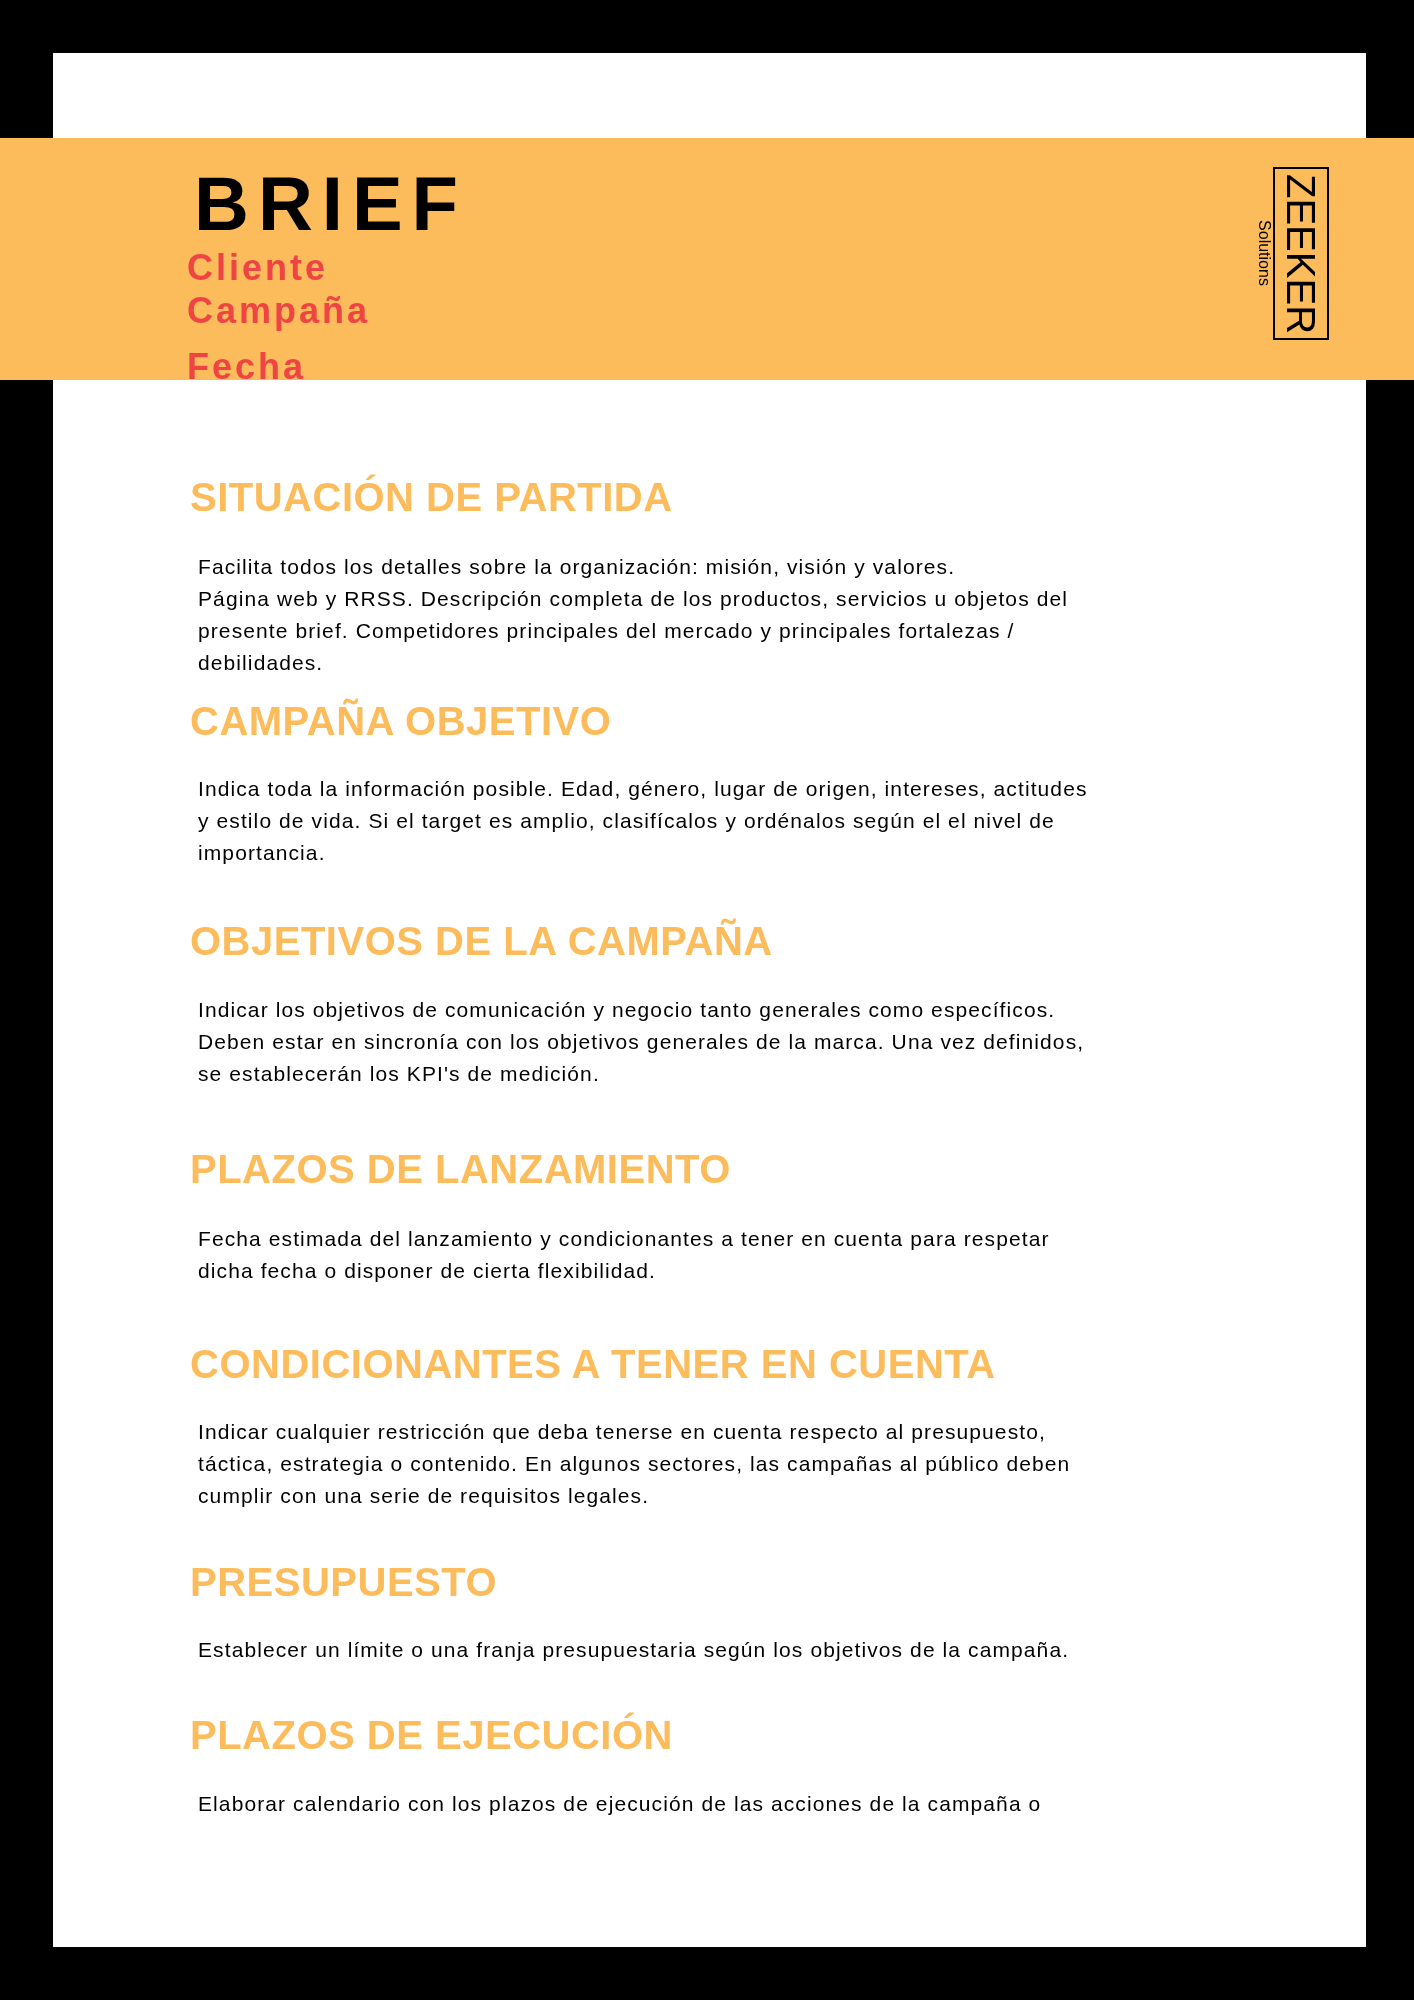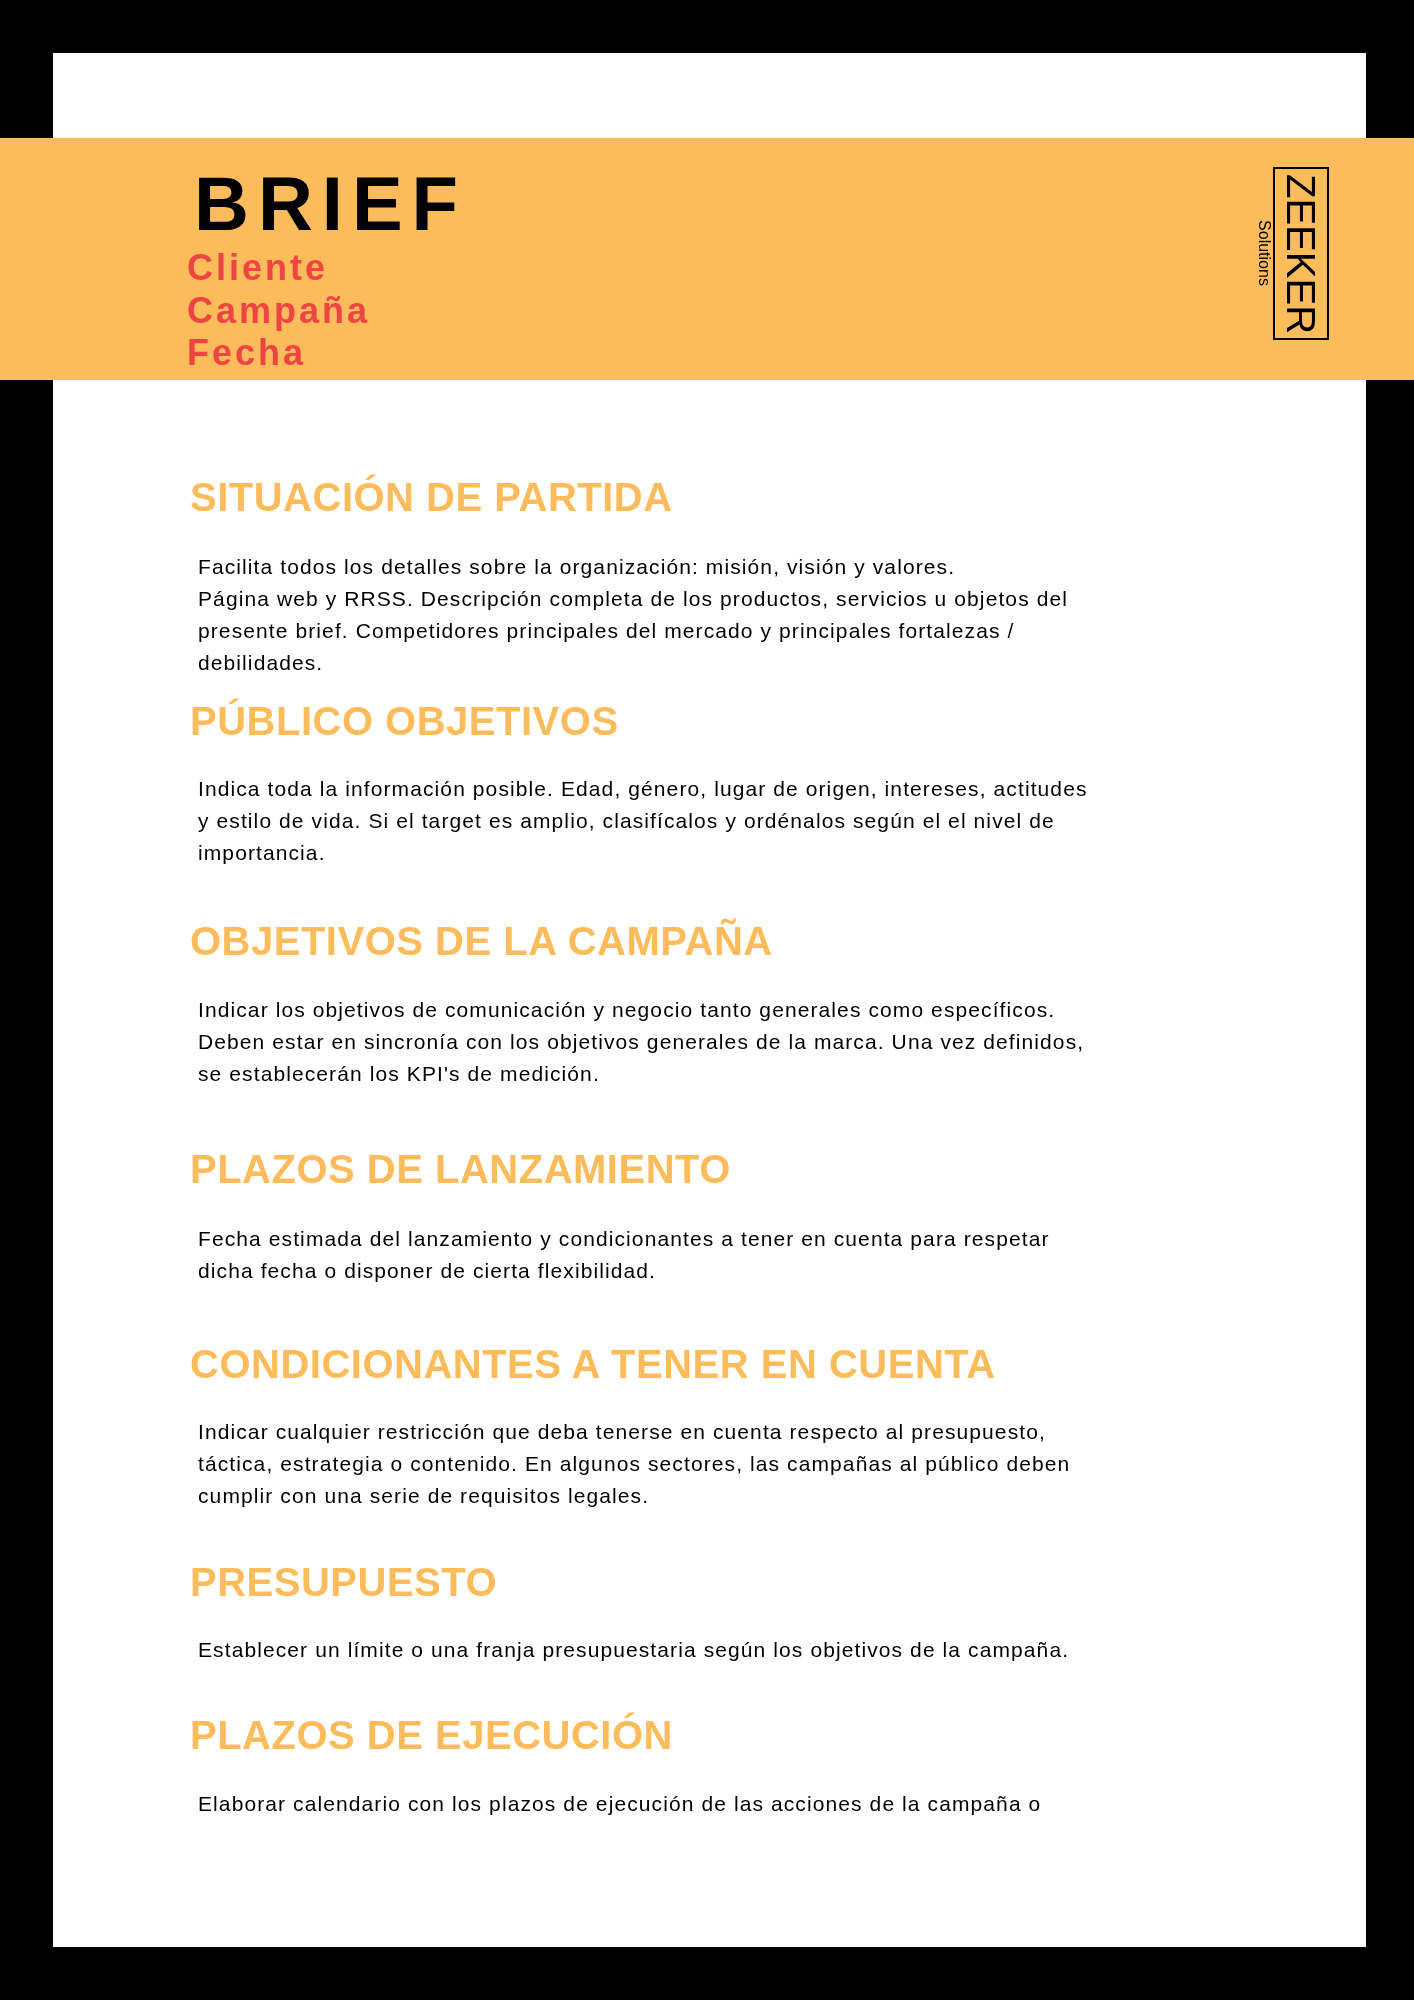--- a/index.html
+++ b/index.html
@@ -18,36 +18,36 @@
 </head>
 <body>
 
 <div class="page"></div>
 
 <div class="band"></div>
 
 <h1 class="title">BRIEF</h1>
 <div class="meta" style="top:250px">Cliente</div>
 <div class="meta" style="top:293px">Campaña</div>
-<div class="meta" style="top:335px">Fecha</div>
+<div class="meta" style="top:349px">Fecha</div>
 
 <div class="logo">
   <div class="logo-word">ZEEKER</div>
 </div>
 <div class="logo-sub">Solutions</div>
 
 <h2 class="h" style="top:473px">SITUACIÓN DE PARTIDA</h2>
 <div class="p" style="top:539px">
   <span>Facilita todos los detalles sobre la organización: misión, visión y valores.</span>
   <span>Página web y RRSS. Descripción completa de los productos, servicios u objetos del</span>
   <span>presente brief. Competidores principales del mercado y principales fortalezas /</span>
   <span>debilidades.</span>
 </div>
 
-<h2 class="h" style="top:697px">PÚBLICO OBJETIVOS</h2>
+<h2 class="h" style="top:697px">CAMPAÑA OBJETIVO</h2>
 <div class="p" style="top:761px">
   <span>Indica toda la información posible. Edad, género, lugar de origen, intereses, actitudes</span>
   <span>y estilo de vida. Si el target es amplio, clasifícalos y ordénalos según el el nivel de</span>
   <span>importancia.</span>
 </div>
 
 <h2 class="h" style="top:917px">OBJETIVOS DE LA CAMPAÑA</h2>
 <div class="p" style="top:982px">
   <span>Indicar los objetivos de comunicación y negocio tanto generales como específicos.</span>
   <span>Deben estar en sincronía con los objetivos generales de la marca. Una vez definidos,</span>

